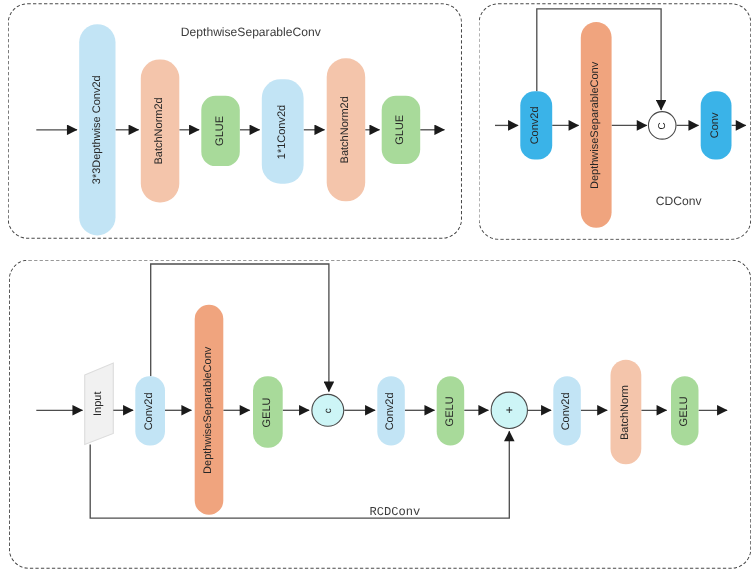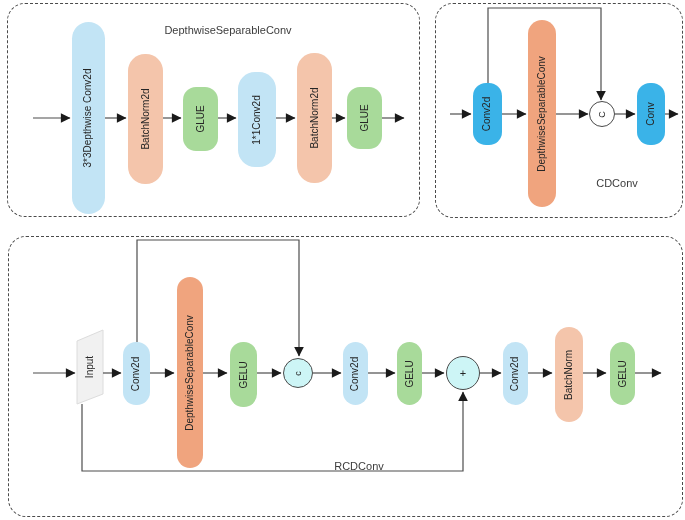--- a/index.html
+++ b/index.html
@@ -84,21 +84,21 @@
     <line class="wire" x1="480" y1="373" x2="501" y2="373" marker-end="url(#arr)"></line>
     <line class="wire" x1="528" y1="373" x2="552" y2="373" marker-end="url(#arr)"></line>
     <line class="wire" x1="583" y1="373" x2="606" y2="373" marker-end="url(#arr)"></line>
     <line class="wire" x1="635" y1="373" x2="661" y2="373" marker-end="url(#arr)"></line>
     <polyline class="wire" points="137,342 137,240 299,240 299,356" marker-end="url(#arr)"></polyline>
     <polyline class="wire" points="82,404 82,471 463,471 463,392" marker-end="url(#arr)"></polyline>
   </svg>
 
   <div class="panel-title" style="left:128px;top:24px;width:200px;">DepthwiseSeparableConv</div>
   <div class="panel-title" style="left:577px;top:177px;width:80px;">CDConv</div>
-  <div class="panel-title" style="left:309px;top:460px;width:100px;">RCDConv</div>
+  <div class="panel-title" style="left:309px;top:460px;width:100px;font-family:Liberation Mono, monospace;">RCDConv</div>
 
   <div class="block lightblue biground" style="left:72px;top:22px;width:33px;height:192px;">
     <span class="vtext">3*3Depthwise Conv2d</span>
   </div>
   <div class="block salmon biground" style="left:128px;top:54px;width:35px;height:130px;">
     <span class="vtext">BatchNorm2d</span>
   </div>
   <div class="block green" style="left:183px;top:87px;width:35px;height:64px;">
     <span class="vtext">GLUE</span>
   </div>

